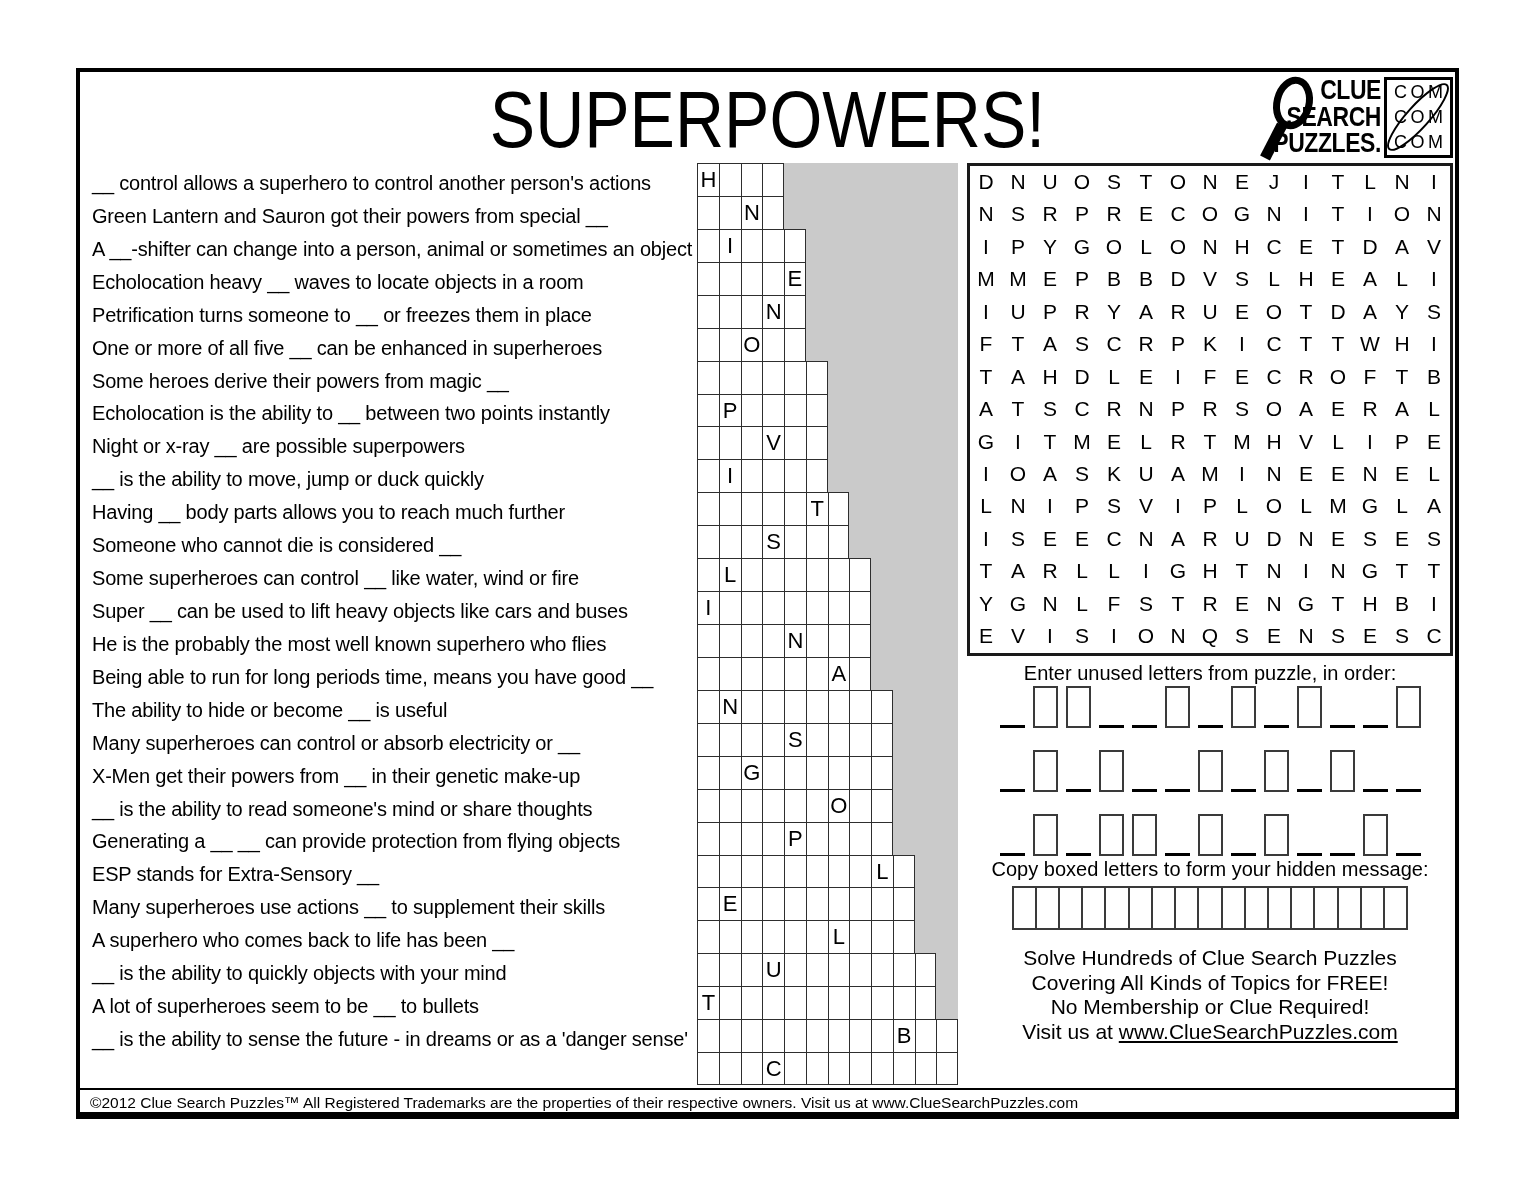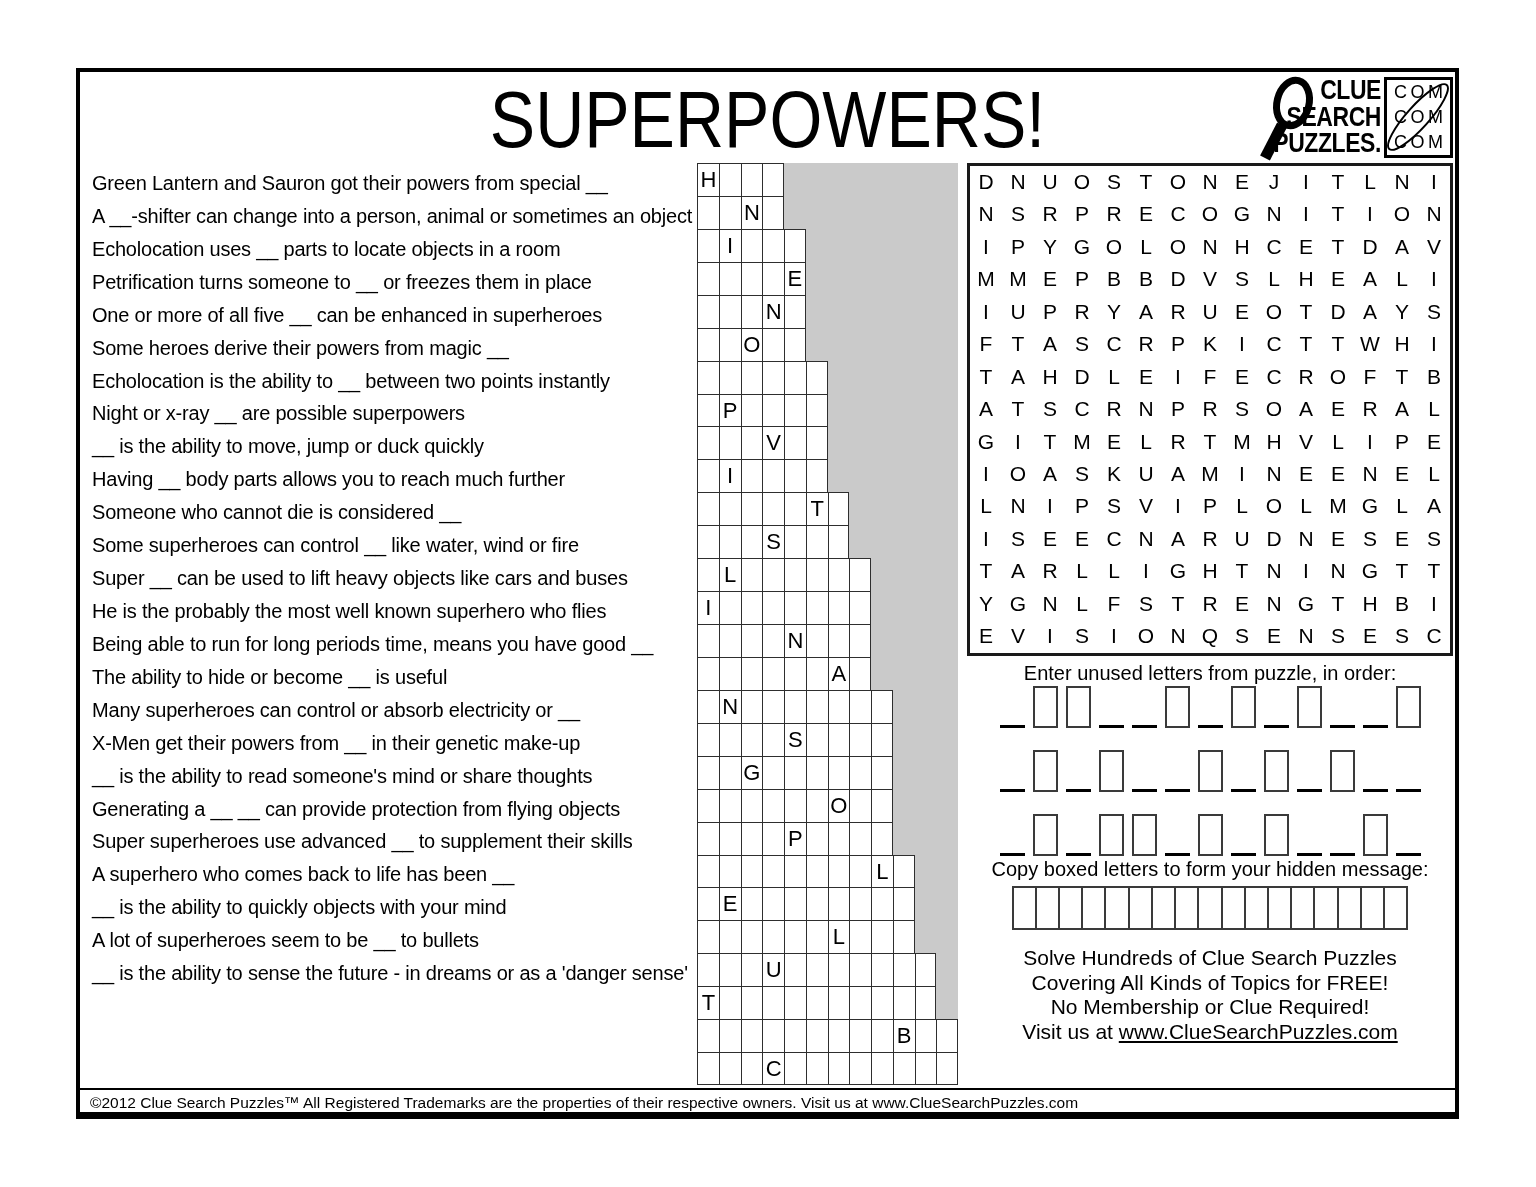--- a/index.html
+++ b/index.html
@@ -89,41 +89,43 @@
         <span>O</span>
         <span>M</span>
       </div>
     </div>
   <svg class="com-oval" width="63" height="75" viewBox="0 0 63 75">
     <ellipse cx="31" cy="37" rx="43" ry="11" fill="none" stroke="#000" stroke-width="2" transform="rotate(-48 31 37)"></ellipse>
   </svg>
 </div>
 
 <div class="clue-list">
+    <div class="clue">__ control allows a superhero to control another person's actions</div>
     <div class="clue">Green Lantern and Sauron got their powers from special __</div>
     <div class="clue">A __-shifter can change into a person, animal or sometimes an object</div>
-    <div class="clue">Echolocation uses __ parts to locate objects in a room</div>
+    <div class="clue">Echolocation heavy __ waves to locate objects in a room</div>
     <div class="clue">Petrification turns someone to __ or freezes them in place</div>
     <div class="clue">One or more of all five __ can be enhanced in superheroes</div>
     <div class="clue">Some heroes derive their powers from magic __</div>
     <div class="clue">Echolocation is the ability to __ between two points instantly</div>
     <div class="clue">Night or x-ray __ are possible superpowers</div>
     <div class="clue">__ is the ability to move, jump or duck quickly</div>
     <div class="clue">Having __ body parts allows you to reach much further</div>
     <div class="clue">Someone who cannot die is considered __</div>
     <div class="clue">Some superheroes can control __ like water, wind or fire</div>
     <div class="clue">Super __ can be used to lift heavy objects like cars and buses</div>
     <div class="clue">He is the probably the most well known superhero who flies</div>
     <div class="clue">Being able to run for long periods time, means you have good __</div>
     <div class="clue">The ability to hide or become __ is useful</div>
     <div class="clue">Many superheroes can control or absorb electricity or __</div>
     <div class="clue">X-Men get their powers from __ in their genetic make-up</div>
     <div class="clue">__ is the ability to read someone's mind or share thoughts</div>
     <div class="clue">Generating a __ __ can provide protection from flying objects</div>
-    <div class="clue">Super superheroes use advanced __ to supplement their skills</div>
+    <div class="clue">ESP stands for Extra-Sensory __</div>
+    <div class="clue">Many superheroes use actions __ to supplement their skills</div>
     <div class="clue">A superhero who comes back to life has been __</div>
     <div class="clue">__ is the ability to quickly objects with your mind</div>
     <div class="clue">A lot of superheroes seem to be __ to bullets</div>
     <div class="clue">__ is the ability to sense the future - in dreams or as a 'danger sense'</div>
   </div>
 
 <div class="crossword" style="background: rgb(202, 202, 202);">
     <div class="cw-row" style="top: 0px;">
       <div class="cw-cell" style="left: 0px; width: 21.75px; height: 32.93px;">H</div>
       <div class="cw-cell" style="left: 21.75px; width: 21.75px; height: 32.93px;"></div>

